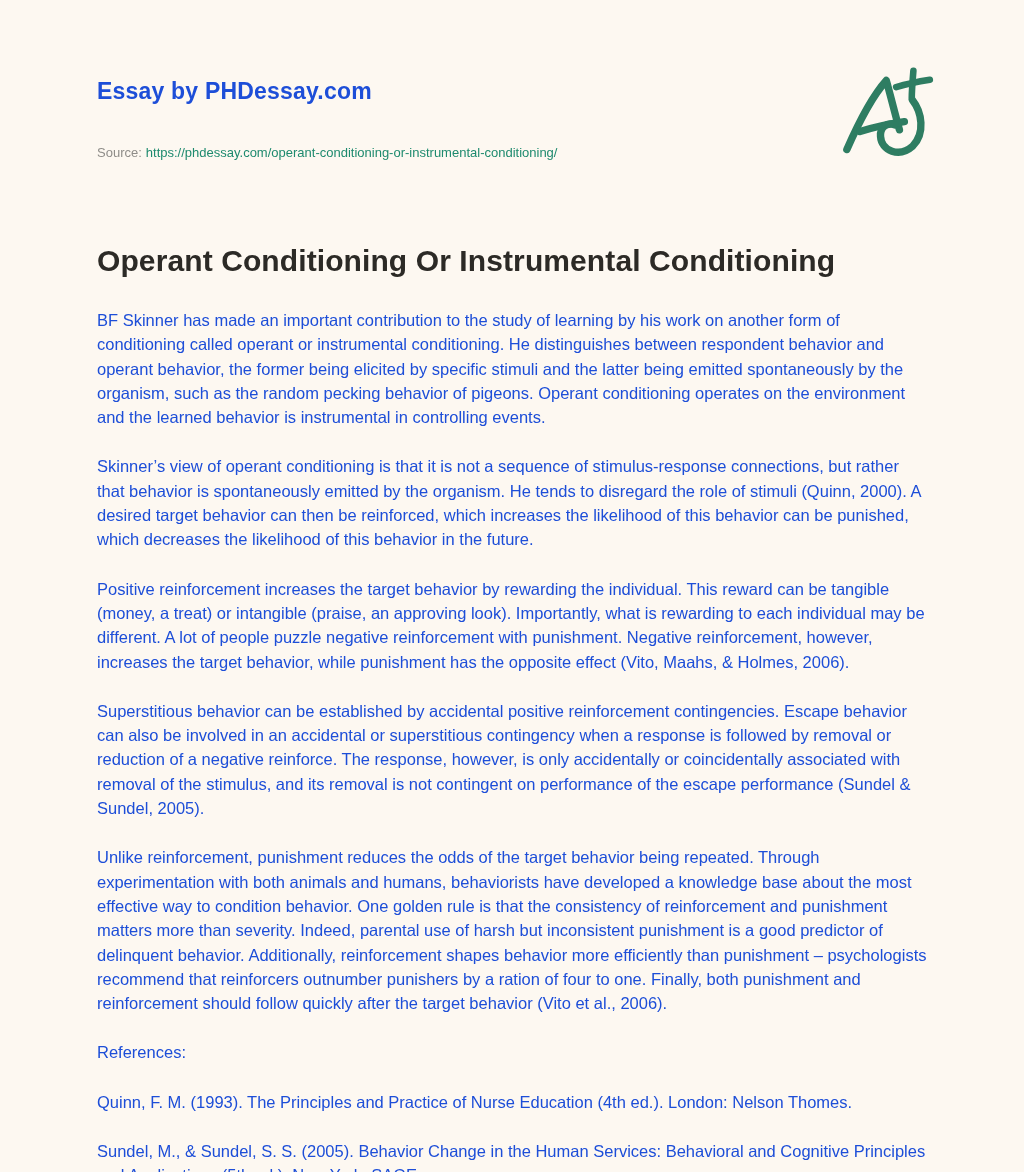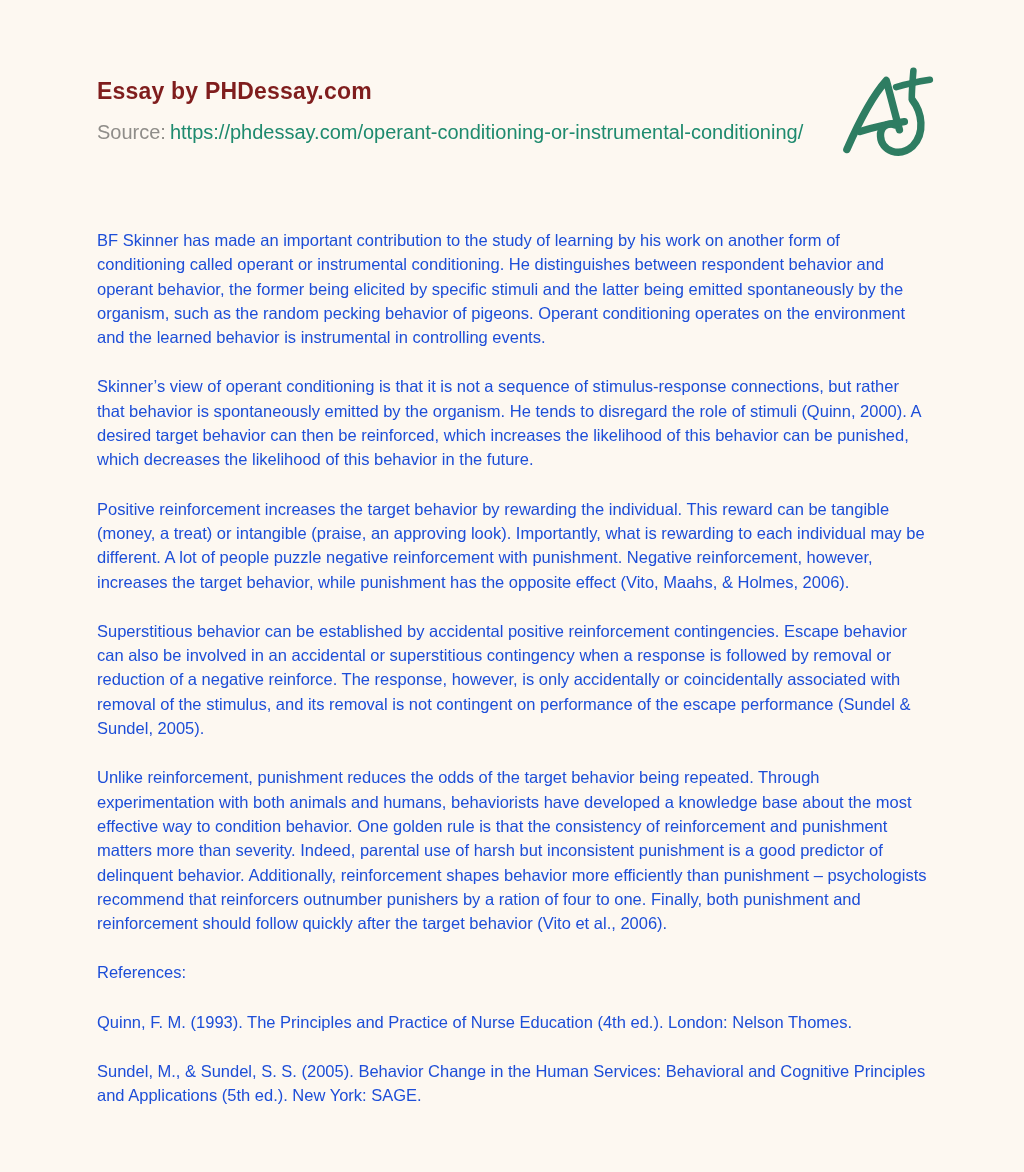--- a/index.html
+++ b/index.html
@@ -19,25 +19,25 @@
     position: relative;
   }
   .header-row {
     position: relative;
     margin-bottom: 84px;
   }
   .byline {
     font-size: 23px;
     font-weight: 700;
     letter-spacing: 0.2px;
-    color: #7f1d1d;
-    margin-bottom: 16px;
+    color: #1d4ed8;
+    margin-bottom: 40px;
   }
   .source-line {
-    font-size: 20px;
+    font-size: 13px;
     color: #8f8d89;
   }
   .source-link {
     color: #1e8a6e;
     text-decoration: none;
     margin-left: 4px;
   }
   .logo {
     position: absolute;
     top: -18px;
@@ -81,20 +81,21 @@
 
         <path d="M92 44 C103 58 108 84 92 100 C76 114 54 106 53 88 C52 77 61 70 70 74" stroke="#2e7d62" stroke-width="9" stroke-linecap="round"></path>
 
         <path d="M93 8 C92 20 91 32 91 42" stroke="#2e7d62" stroke-width="8" stroke-linecap="round"></path>
 
         <path d="M72 28 C85 24 100 21 113 19" stroke="#2e7d62" stroke-width="8" stroke-linecap="round"></path>
       </svg>
     </div>
   </div>
 
+  <h1 class="title">Operant Conditioning Or Instrumental Conditioning</h1>
 
   <div class="body-copy">
     <p>BF Skinner has made an important contribution to the study of learning by his work on another form of conditioning called operant or instrumental conditioning. He distinguishes between respondent behavior and operant behavior, the former being elicited by specific stimuli and the latter being emitted spontaneously by the organism, such as the random pecking behavior of pigeons. Operant conditioning operates on the environment and the learned behavior is instrumental in controlling events.</p>
     <p>Skinner’s view of operant conditioning is that it is not a sequence of stimulus-response connections, but rather that behavior is spontaneously emitted by the organism. He tends to disregard the role of stimuli (Quinn, 2000). A desired target behavior can then be reinforced, which increases the likelihood of this behavior can be punished, which decreases the likelihood of this behavior in the future.</p>
     <p>Positive reinforcement increases the target behavior by rewarding the individual. This reward can be tangible (money, a treat) or intangible (praise, an approving look). Importantly, what is rewarding to each individual may be different. A lot of people puzzle negative reinforcement with punishment. Negative reinforcement, however, increases the target behavior, while punishment has the opposite effect (Vito, Maahs, &amp; Holmes, 2006).</p>
     <p>Superstitious behavior can be established by accidental positive reinforcement contingencies. Escape behavior can also be involved in an accidental or superstitious contingency when a response is followed by removal or reduction of a negative reinforce. The response, however, is only accidentally or coincidentally associated with removal of the stimulus, and its removal is not contingent on performance of the escape performance (Sundel &amp; Sundel, 2005).</p>
     <p>Unlike reinforcement, punishment reduces the odds of the target behavior being repeated. Through experimentation with both animals and humans, behaviorists have developed a knowledge base about the most effective way to condition behavior. One golden rule is that the consistency of reinforcement and punishment matters more than severity. Indeed, parental use of harsh but inconsistent punishment is a good predictor of delinquent behavior. Additionally, reinforcement shapes behavior more efficiently than punishment – psychologists recommend that reinforcers outnumber punishers by a ration of four to one. Finally, both punishment and reinforcement should follow quickly after the target behavior (Vito et al., 2006).</p>
     <p>References:</p>
     <p>Quinn, F. M. (1993). The Principles and Practice of Nurse Education (4th ed.). London: Nelson Thomes.</p>
     <p>Sundel, M., &amp; Sundel, S. S. (2005). Behavior Change in the Human Services: Behavioral and Cognitive Principles and Applications (5th ed.). New York: SAGE.</p>

